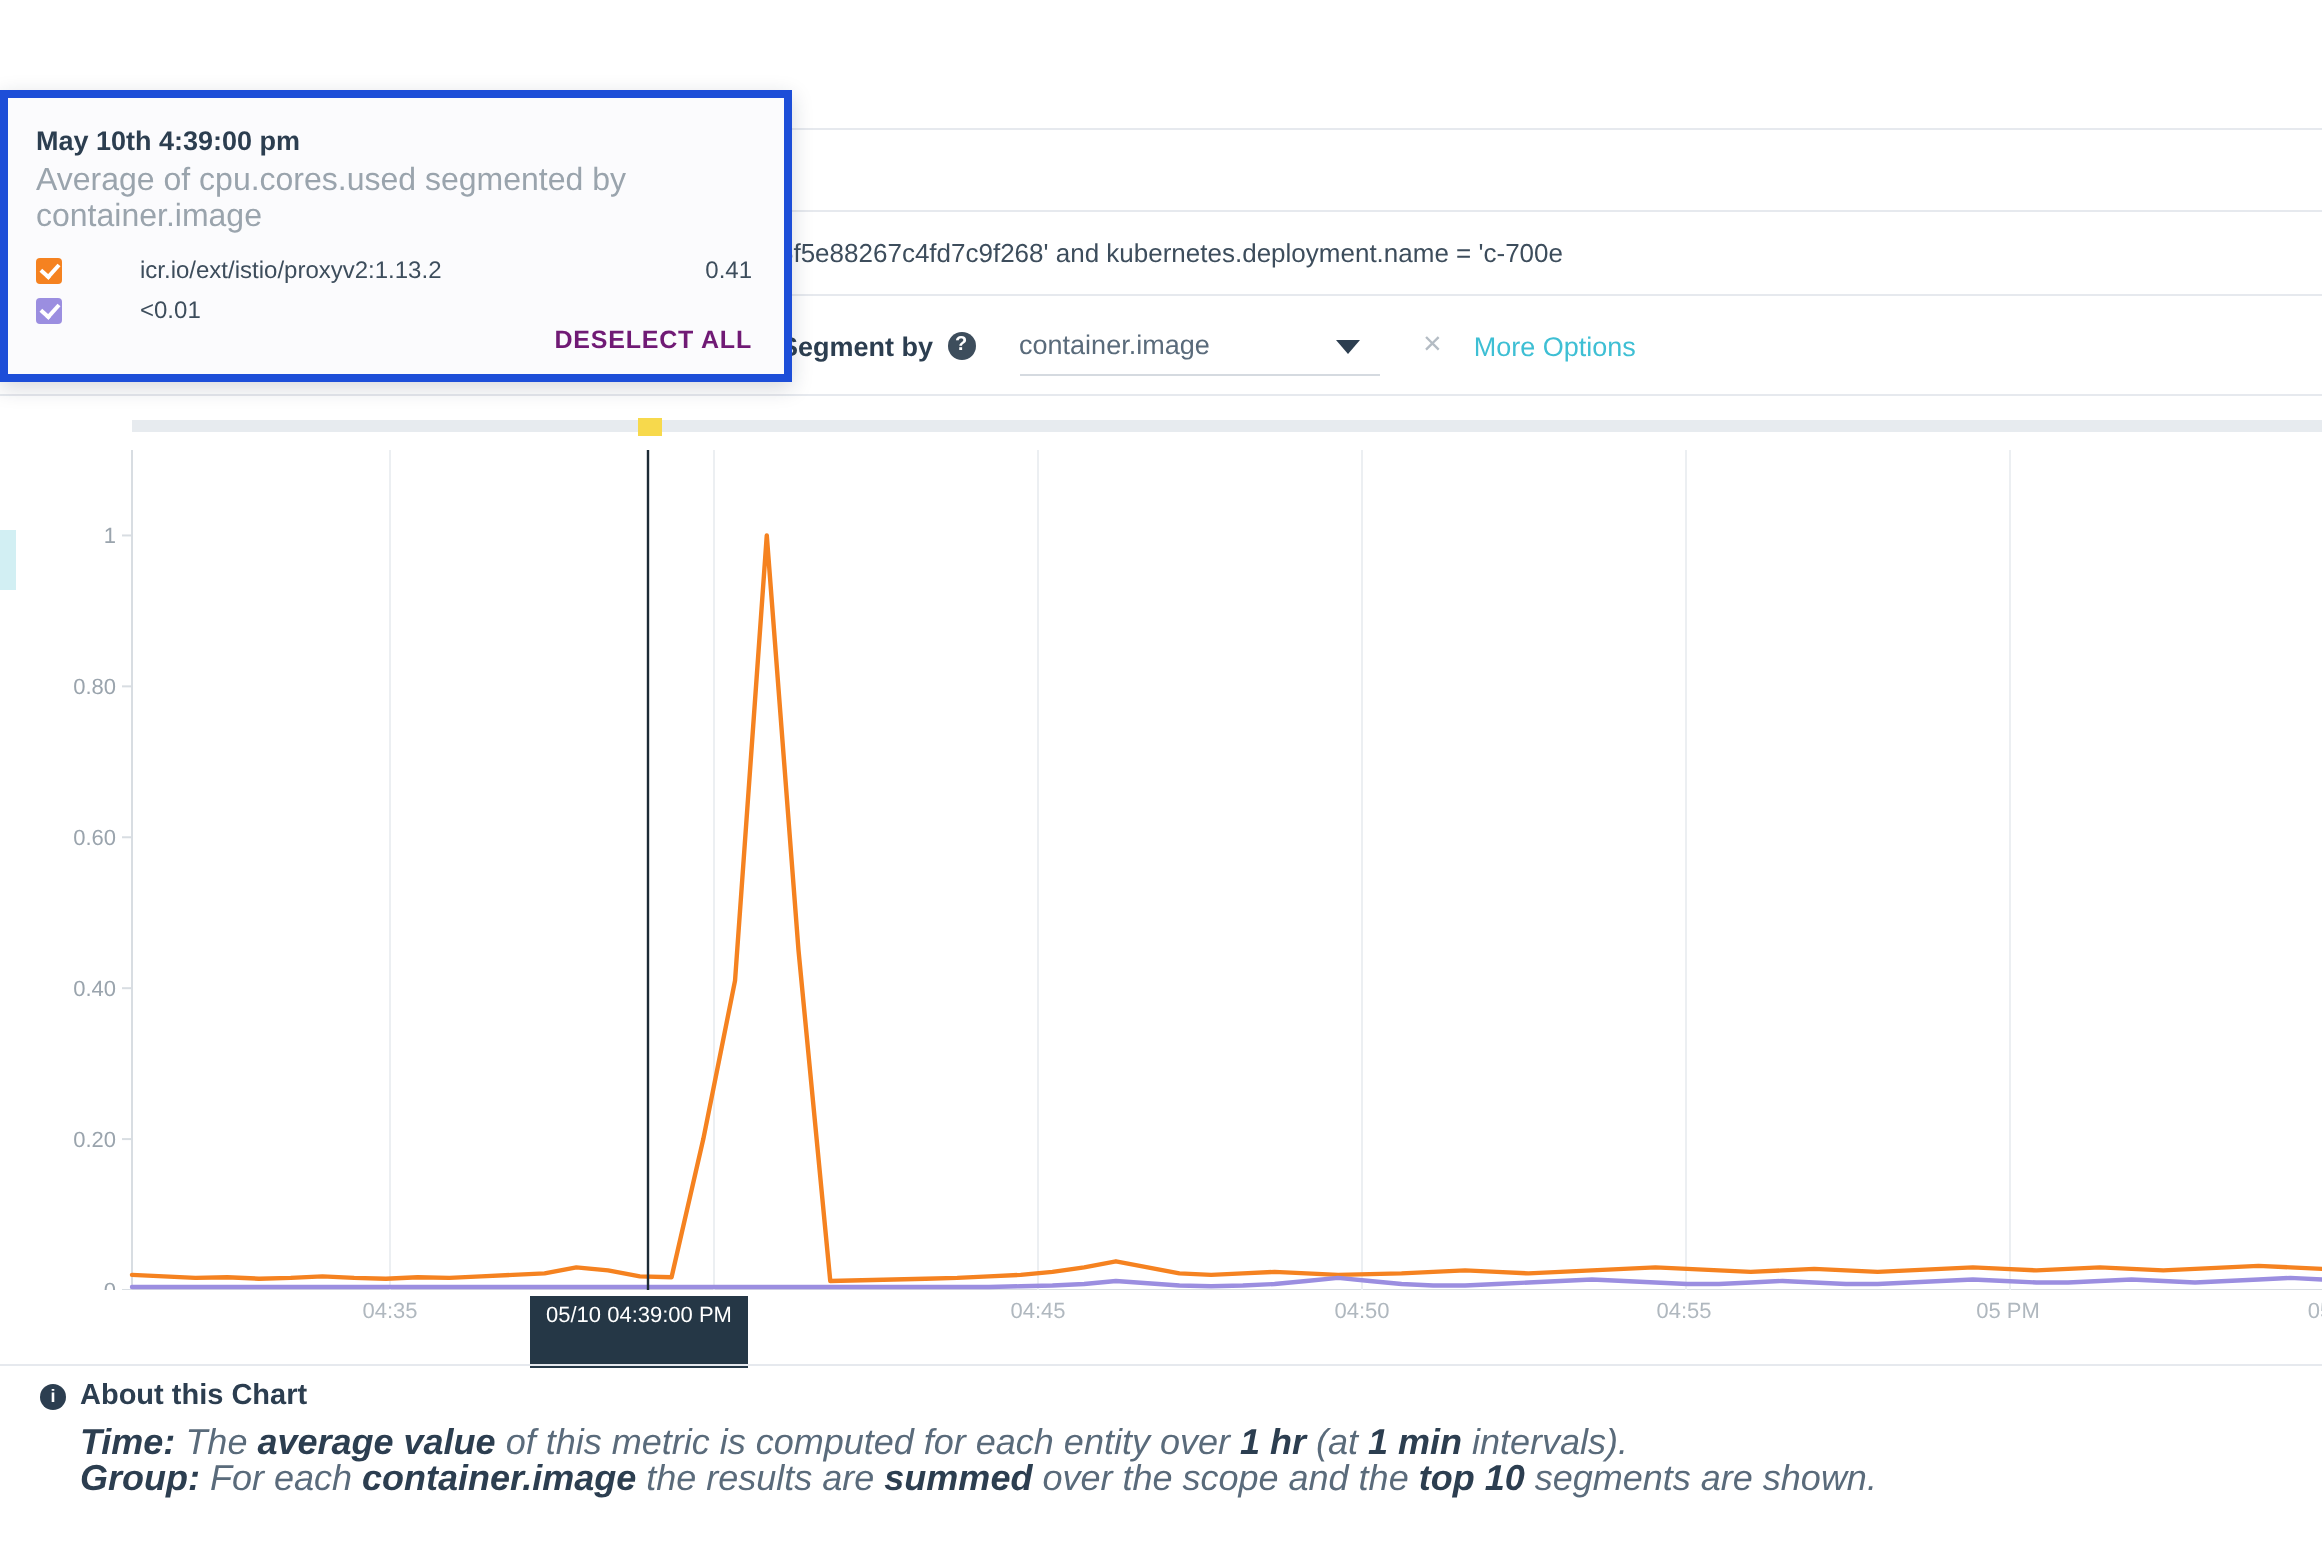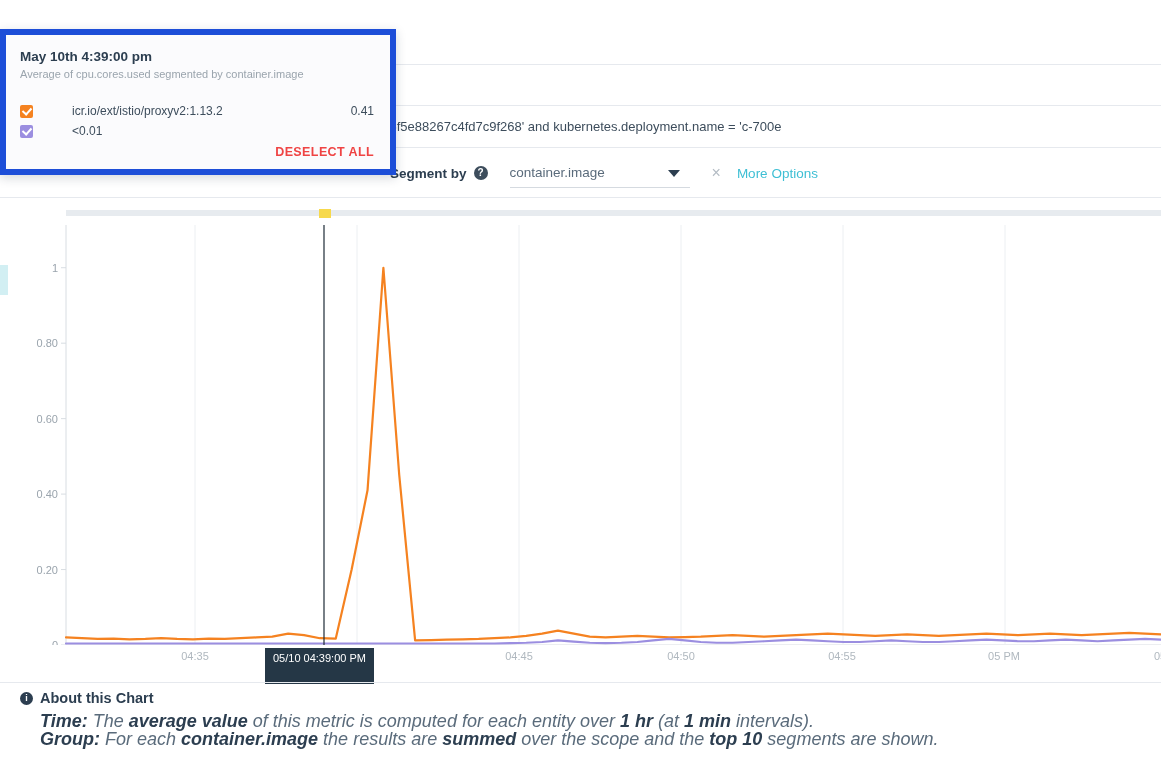--- a/index.html
+++ b/index.html
@@ -234,40 +234,40 @@
     margin-left: 20px;
     line-height: 18px;
     font-style: italic;
   }
   .about-line b { color: #2c3e50; }
 
   
   .tooltip-card {
     position: absolute;
     left: 0px;
-    top: 29px;
+    top: 45px;
     width: 396px;
     height: 146px;
     background: #fbfbfd;
-    border: 6px solid #1d4ed8;
+    border: 4px solid #1d4ed8;
     box-shadow: 0 3px 10px rgba(30,40,60,0.18);
     box-sizing: border-box;
     padding: 14px 16px 0 14px;
     z-index: 40;
   }
   .tt-title {
     font-size: 13.5px;
     font-weight: bold;
     color: #2c3e50;
     margin-bottom: 4px;
   }
   .tt-sub {
-    font-size: 11px;
+    font-size: 16px;
     color: #9aa4ad;
-    margin-bottom: 21px;
+    margin-bottom: 7px;
   }
   .tt-row {
     display: flex;
     align-items: center;
     height: 20px;
     font-size: 12px;
     color: #3d4d5c;
     gap: 31px;
   }
   .tt-cb {
@@ -302,21 +302,21 @@
     text-align: right;
     color: #3d4d5c;
     font-size: 12px;
   }
   .tt-deselect {
     position: absolute;
     right: 16px;
     bottom: 10px;
     font-size: 12.5px;
     font-weight: bold;
-    color: #ef4444;
+    color: #701a75;
     letter-spacing: 0.4px;
     cursor: pointer;
     text-align: right;
   }
 </style>
 </head>
 <body>
 
 <div id="app">
 

